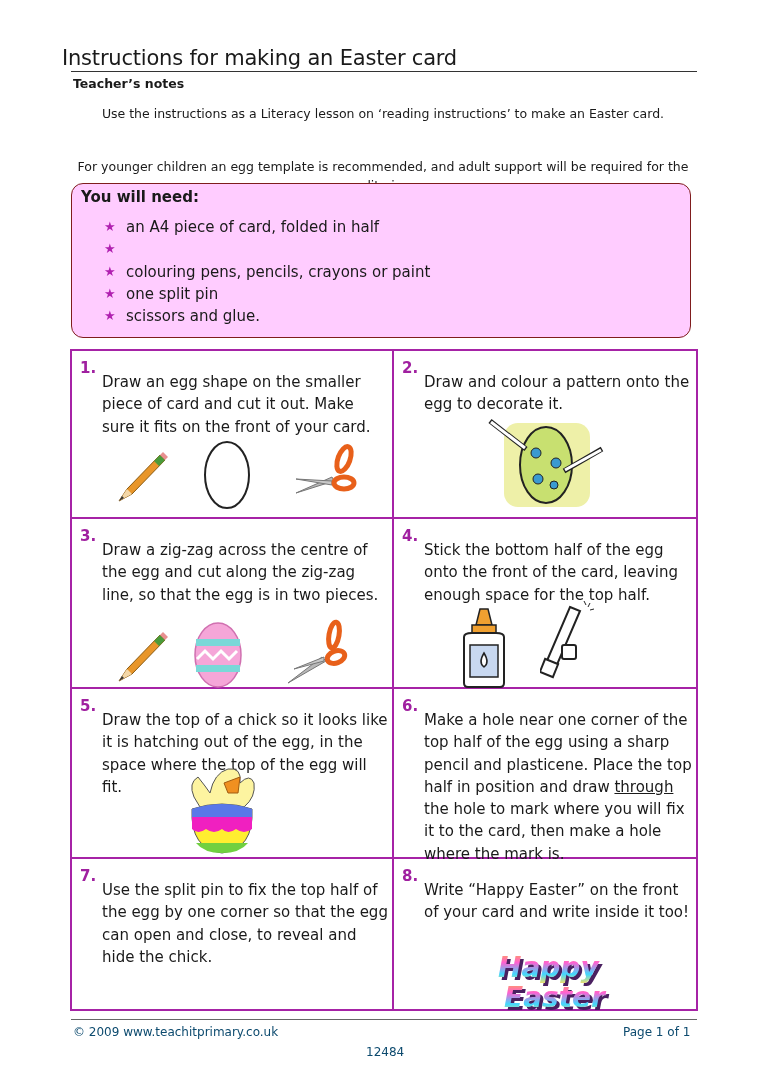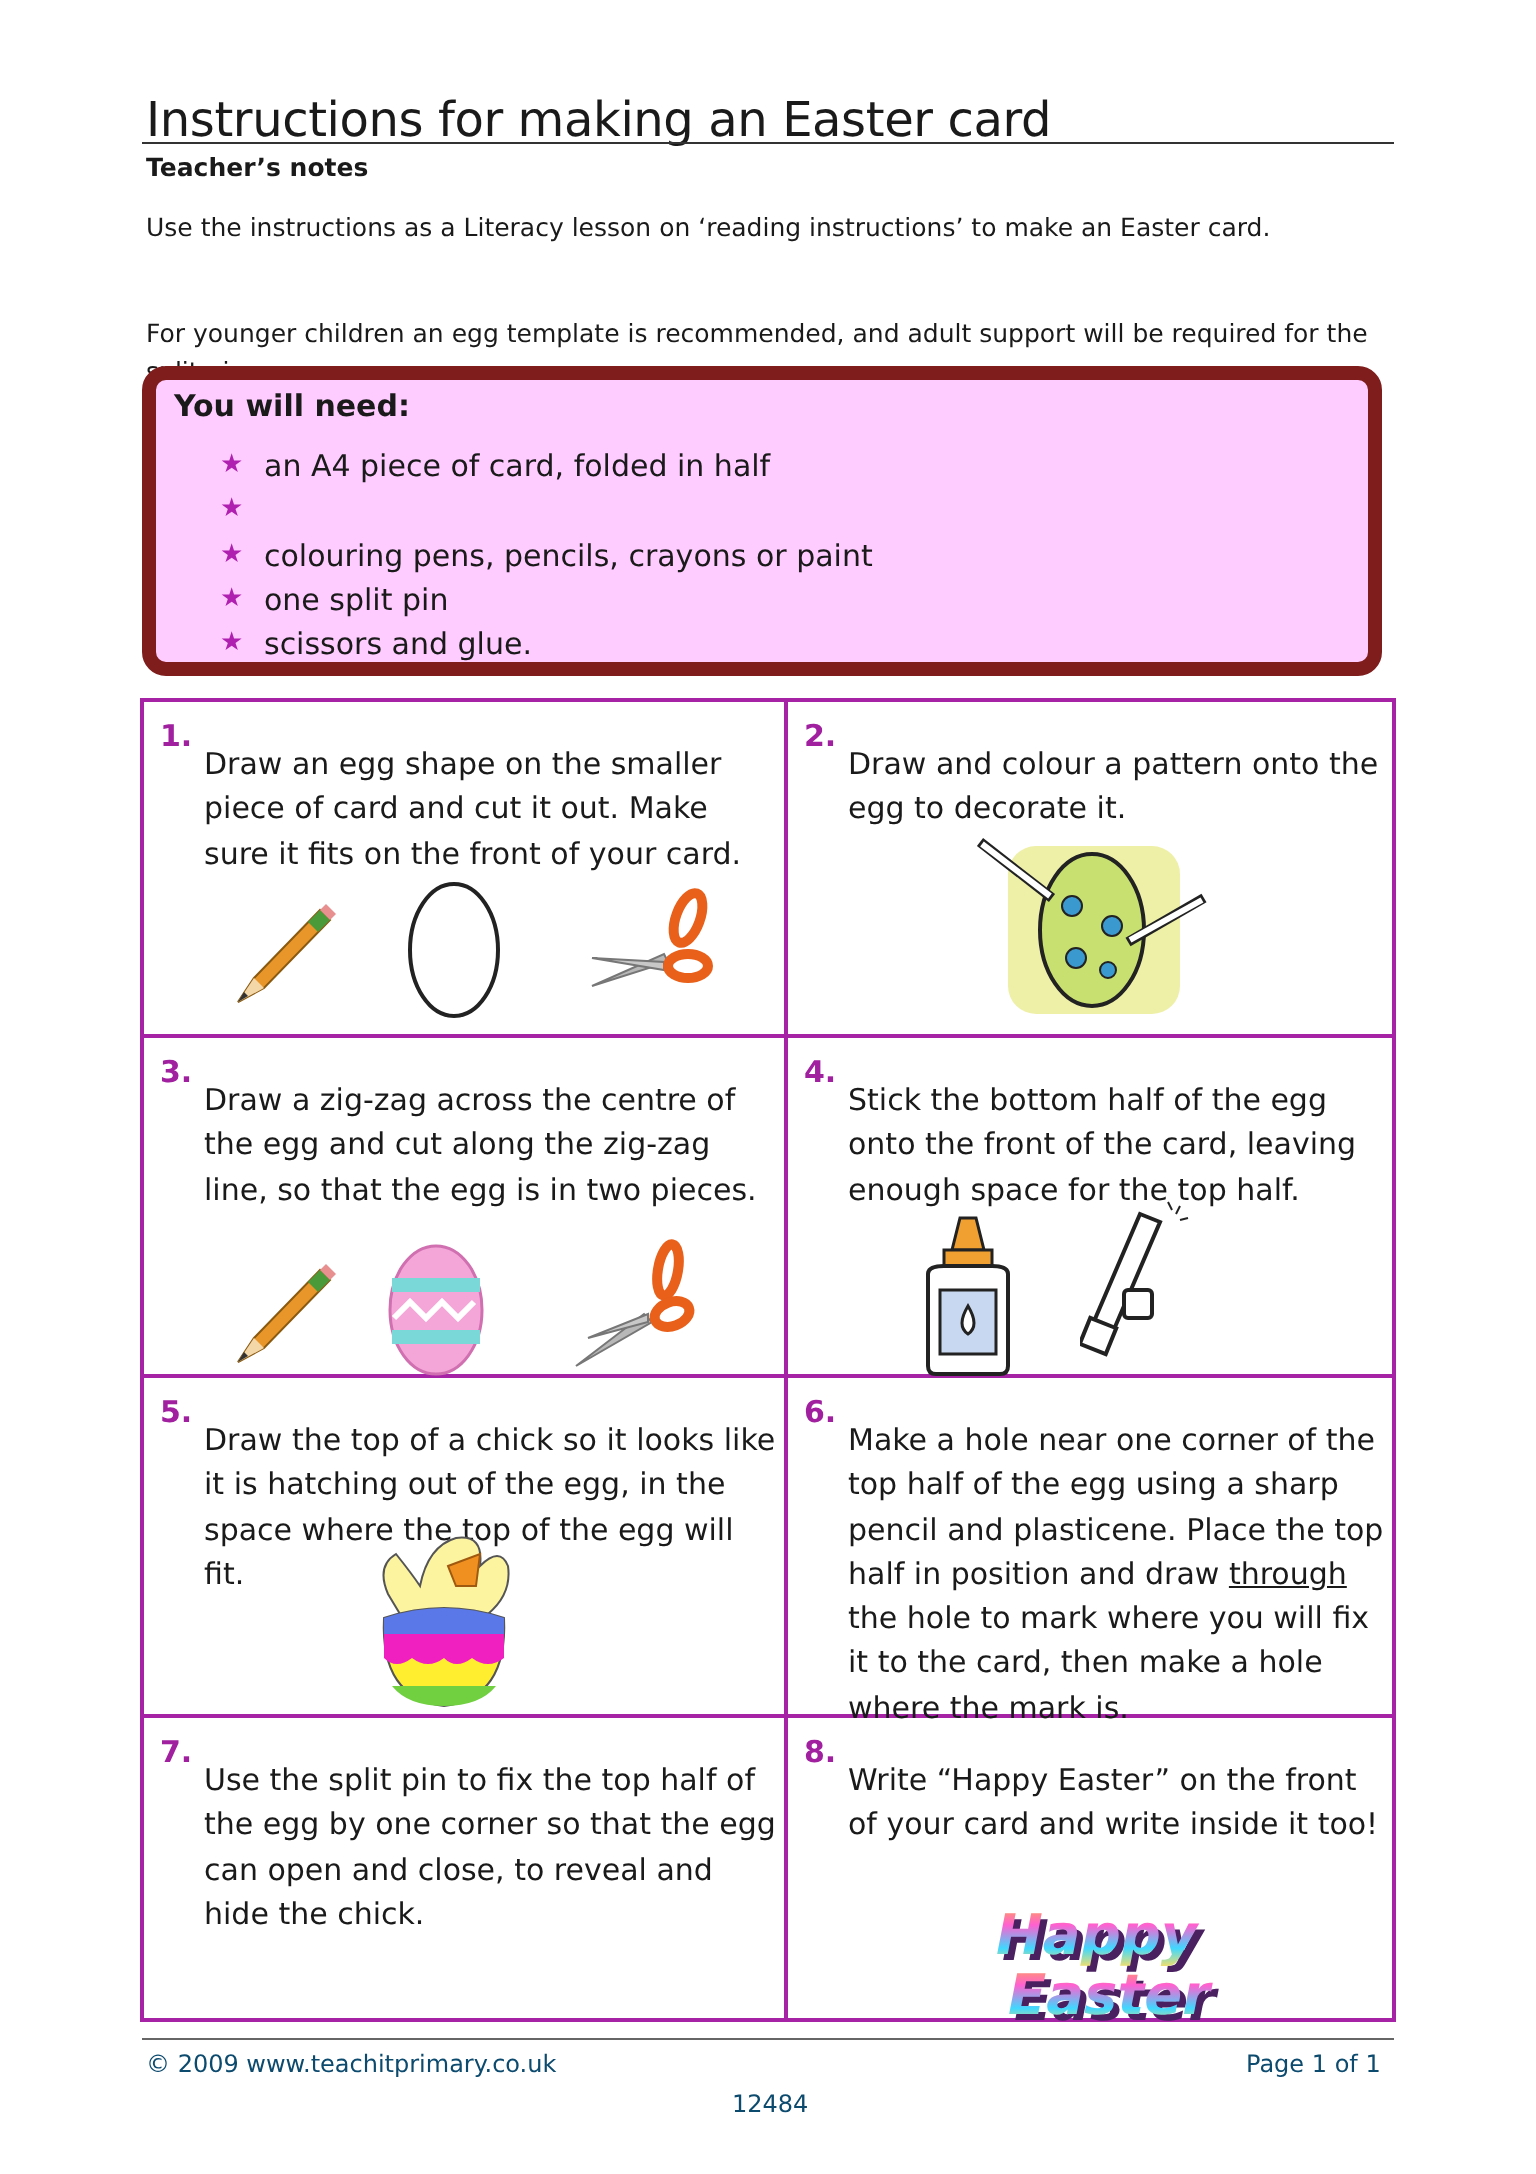--- a/index.html
+++ b/index.html
@@ -1,21 +1,21 @@
 <!DOCTYPE html>
 <html><head>
 <meta charset="utf-8">
 <style>
   html, body { margin: 0; padding: 0; background: #ffffff; }
   body { width: 768px; height: 1087px; position: relative; font-family: "DejaVu Sans", sans-serif; color: #1a1a1a; overflow: hidden; }
-  .title { position: absolute; left: 73px; top: 46px; font-size: 24px; font-weight: normal; letter-spacing: -0.2px; }
+  .title { position: absolute; left: 62px; top: 46px; font-size: 21px; font-weight: normal; letter-spacing: -0.2px; }
   .title-rule { position: absolute; left: 71px; top: 71px; width: 626px; height: 0; border-top: 1.5px solid #333; }
   .notes-head { position: absolute; left: 73px; top: 76px; font-size: 12.5px; font-weight: bold; }
-  .notes-p { position: absolute; left: 73px; font-size: 12.5px; line-height: 19px; width: 620px; }
-  .needs { position: absolute; left: 71px; top: 183px; width: 620px; height: 155px; box-sizing: border-box; background: #ffccff; border: 7px solid #7f1d1d; border-radius: 12px; }
+  .notes-p { position: absolute; left: 73px; font-size: 12.5px; line-height: 19px; width: 620px; text-align: center; }
+  .needs { position: absolute; left: 71px; top: 183px; width: 620px; height: 155px; box-sizing: border-box; background: #ffccff; border: 1px solid #7f1d1d; border-radius: 12px; }
   .needs-head { position: absolute; left: 9px; top: 4px; font-size: 15px; font-weight: bold; }
   .needs-list { position: absolute; left: 32px; top: 32px; margin: 0; padding: 0; list-style: none; }
   .needs-list li { font-size: 15px; line-height: 22.3px; display: flex; align-items: center; }
   .star { color: #b020b0; font-size: 13px; width: 22px; display: inline-block; }
   .grid { position: absolute; left: 70px; top: 349px; width: 628px; height: 662px; box-sizing: border-box; border: 2.5px solid #a623a6; display: grid; grid-template-columns: 322px 1fr; grid-template-rows: 168px 170px 170px 1fr; }
   .cell { position: relative; border-right: 2.5px solid #a623a6; border-bottom: 2.5px solid #a623a6; box-sizing: border-box; }
   .cell:nth-child(2n) { border-right: none; }
   .cell:nth-last-child(-n+2) { border-bottom: none; }
   .step { position: absolute; left: 8px; top: 6px; right: 4px; display: flex; }
   .num { color: #a020a0; font-weight: bold; font-size: 15px; width: 22px; flex: none; line-height: 22.3px; }

